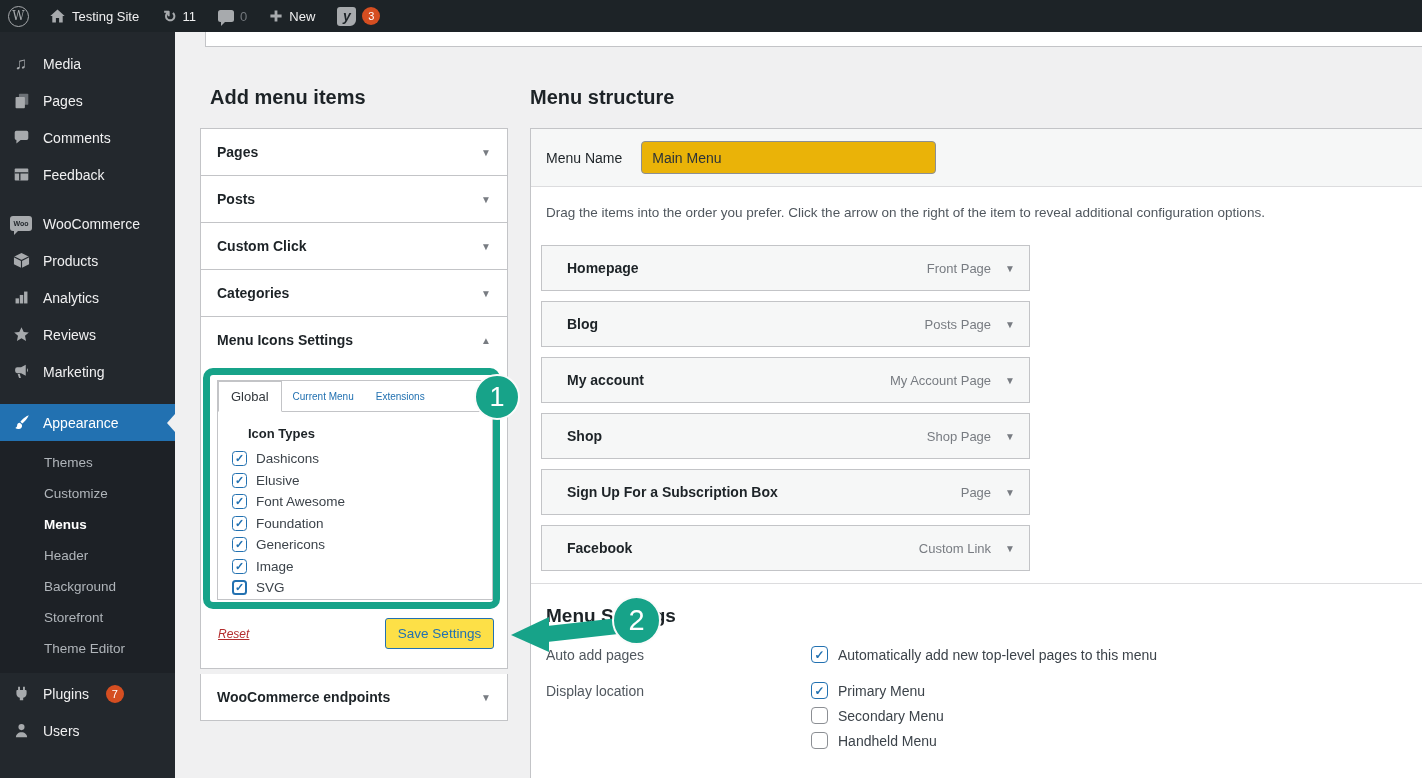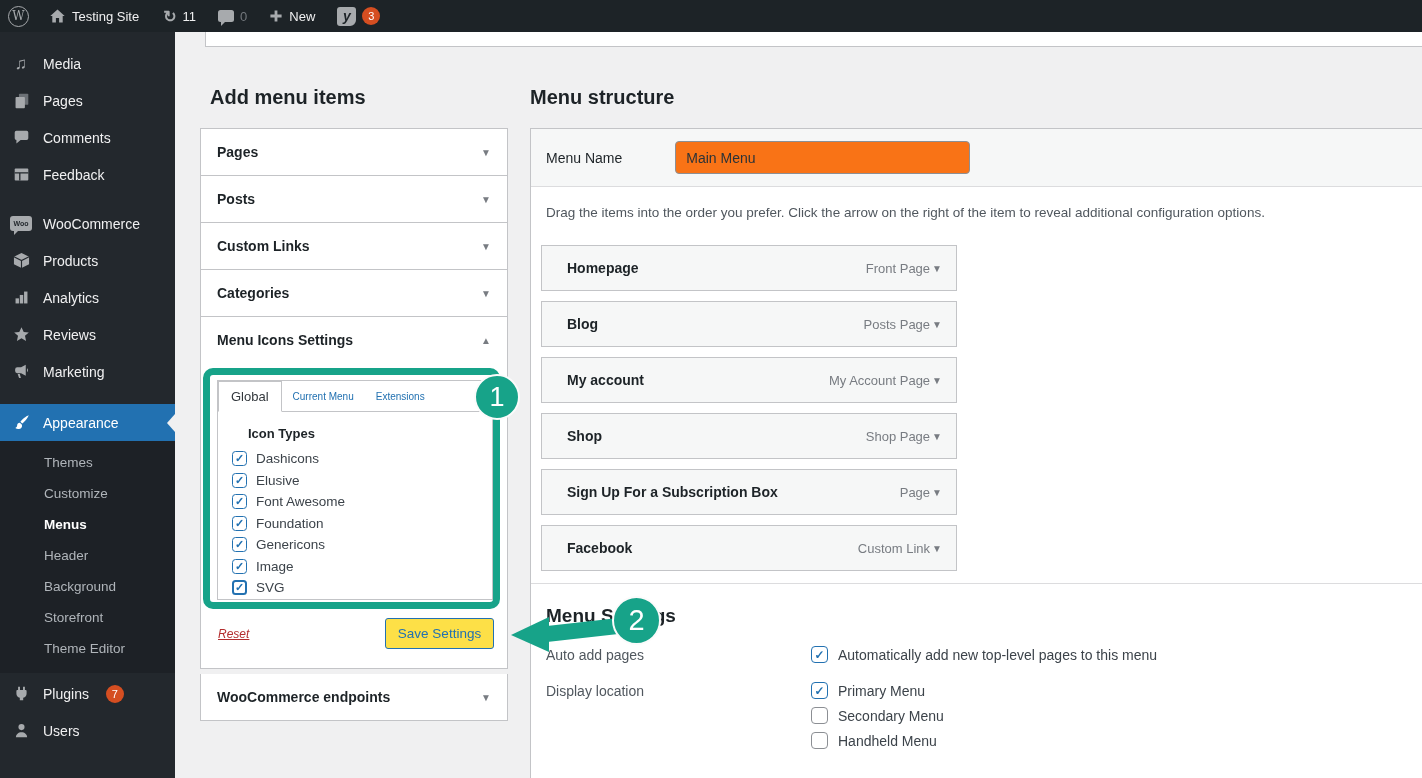--- a/index.html
+++ b/index.html
@@ -100,29 +100,29 @@
     font-family: "Liberation Sans", sans-serif; }
   .gap5 { height: 5px; background: #f0f0f1; margin: 0 -1px; position: relative; z-index: 2; }
 
   
   .panel { position: absolute; left: 530px; top: 128px; right: -2px; bottom: -2px;
     background: #fff; border: 1px solid #c3c4c7; }
   .ms-header { height: 58px; background: #f6f7f7; border-bottom: 1px solid #dcdcde;
     display: flex; align-items: center; padding-left: 15px; gap: 19px; }
   .ms-header label { font-size: 14px; color: #1d2327; }
   .name-input { width: 295px; height: 33px; border: 1px solid #8c8f94; border-radius: 4px;
-    padding: 0 10px; font-size: 14px; color: #2c3338; background: #f97316;
-    font-family: "Liberation Sans", sans-serif; margin-left: 34px; }
+    padding: 0 10px; font-size: 14px; color: #2c3338; background: #eab308;
+    font-family: "Liberation Sans", sans-serif; }
   .ms-instr { padding: 18px 15px; font-size: 13.5px; color: #50575e; }
   .ms-items { padding-left: 10px; margin-top: 7px; }
-  .m-item { width: 416px; height: 46px; margin-bottom: 10px; background: #f6f7f7;
+  .m-item { width: 489px; height: 46px; margin-bottom: 10px; background: #f6f7f7;
     border: 1px solid #c3c4c7; display: flex; align-items: center;
     justify-content: space-between; padding: 0 14px 0 25px; cursor: move; }
   .m-item .m-label { font-size: 14px; font-weight: 700; color: #1d2327; }
-  .m-right { display: flex; align-items: center; gap: 2px; }
+  .m-right { display: flex; align-items: center; gap: 14px; }
   .m-type { font-size: 13px; color: #787c82; }
   .ms-divider { border-top: 1px solid #dcdcde; margin-top: 12px; }
   .menu-settings { padding: 21px 0 0 15px; }
   .ms-h3 { font-size: 19px; font-weight: 700; color: #1d2327; }
   .set-row { display: flex; margin-top: 19px; }
   .set-label { width: 265px; font-size: 14px; color: #50575e; padding-top: 1px; }
   .set-ctrl { display: flex; flex-direction: column; gap: 8px; }
   .opt { display: flex; align-items: center; gap: 10px; font-size: 14px; color: #3c434a; }
 
   
@@ -296,21 +296,21 @@
     </div>
   </div>
   <div class="acc">
     <div class="acc-h">
       <span>Posts</span>
       <span class="tri">▼</span>
     </div>
   </div>
   <div class="acc">
     <div class="acc-h">
-      <span>Custom Links</span>
+      <span>Custom Click</span>
       <span class="tri">▼</span>
     </div>
   </div>
   <div class="acc">
     <div class="acc-h">
       <span>Categories</span>
       <span class="tri">▼</span>
     </div>
   </div>
 

